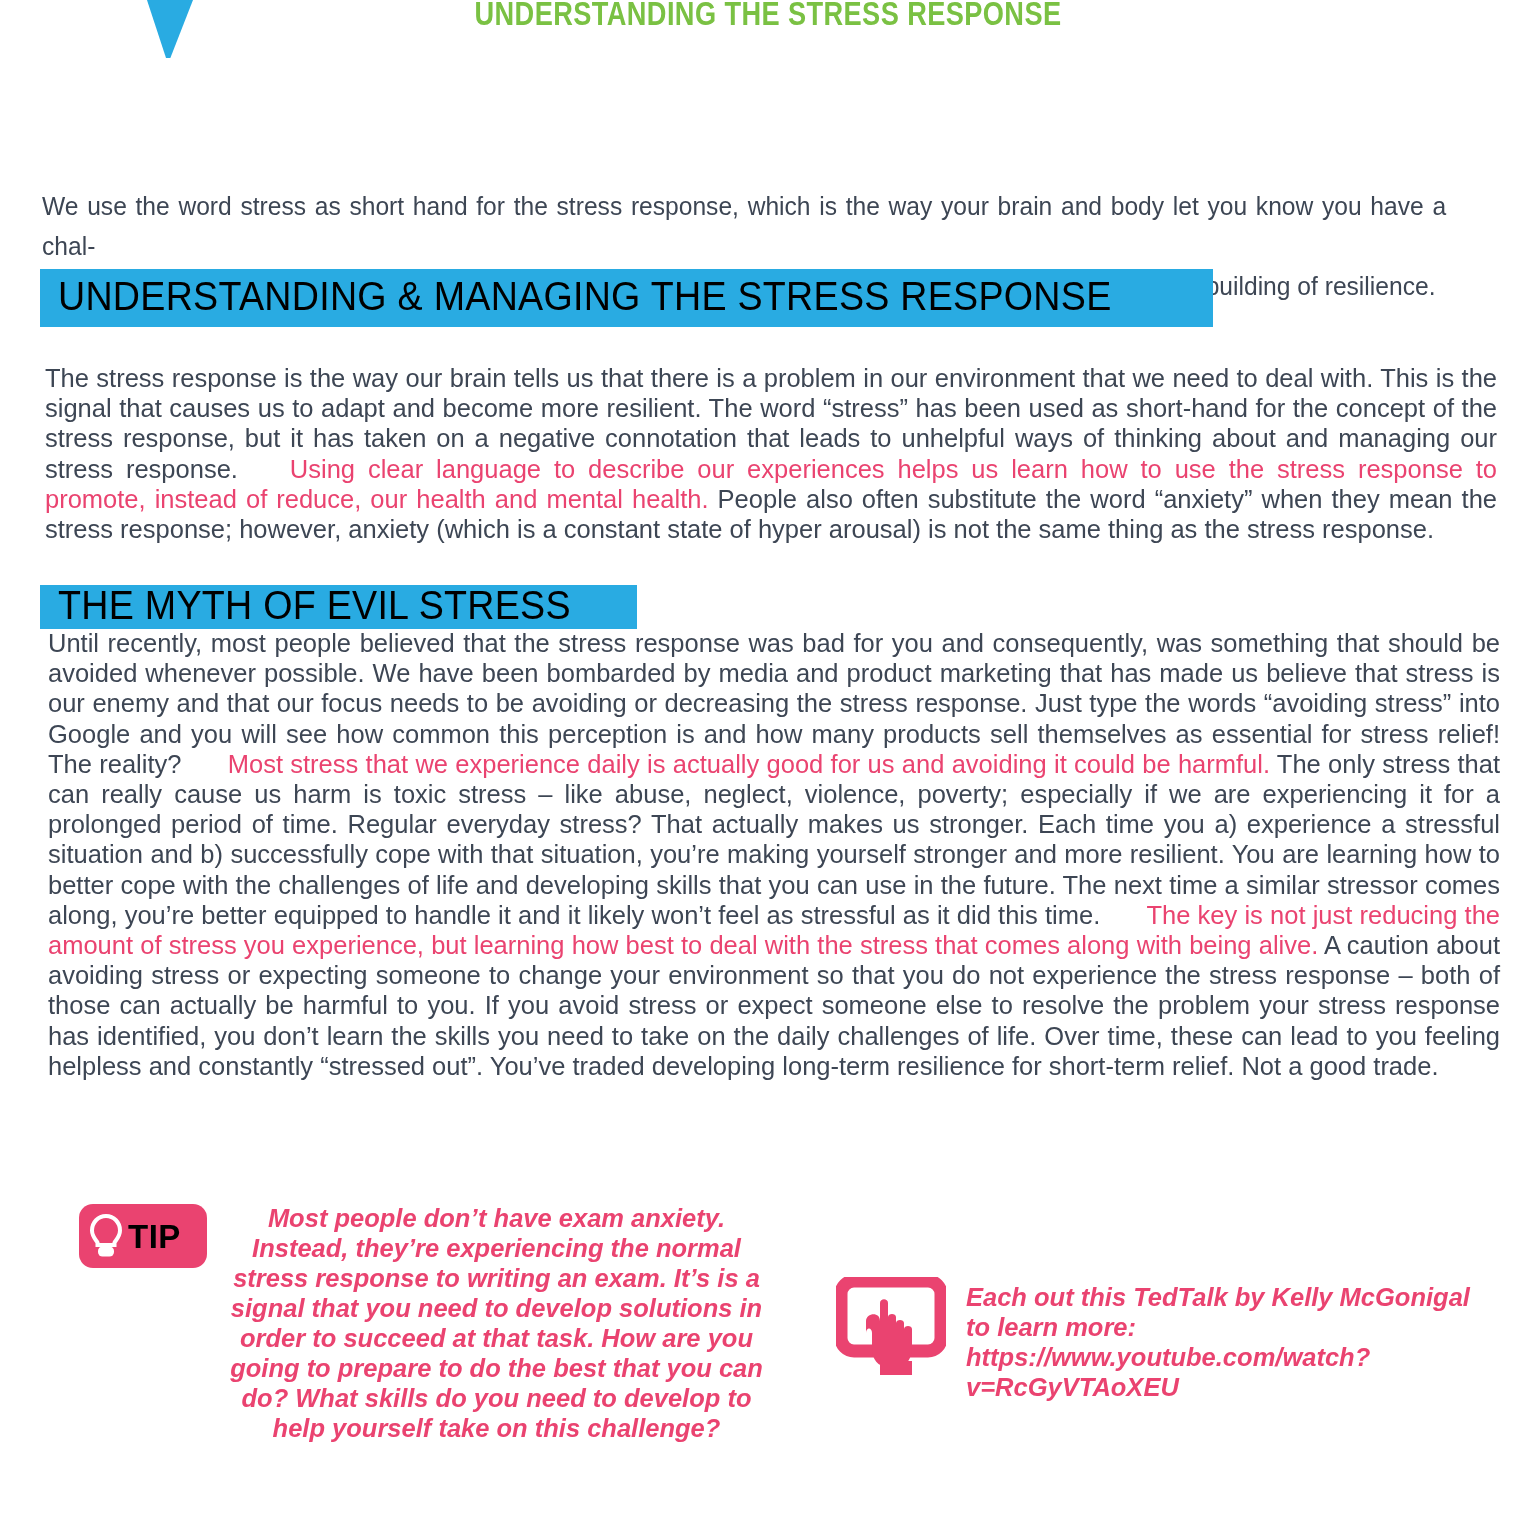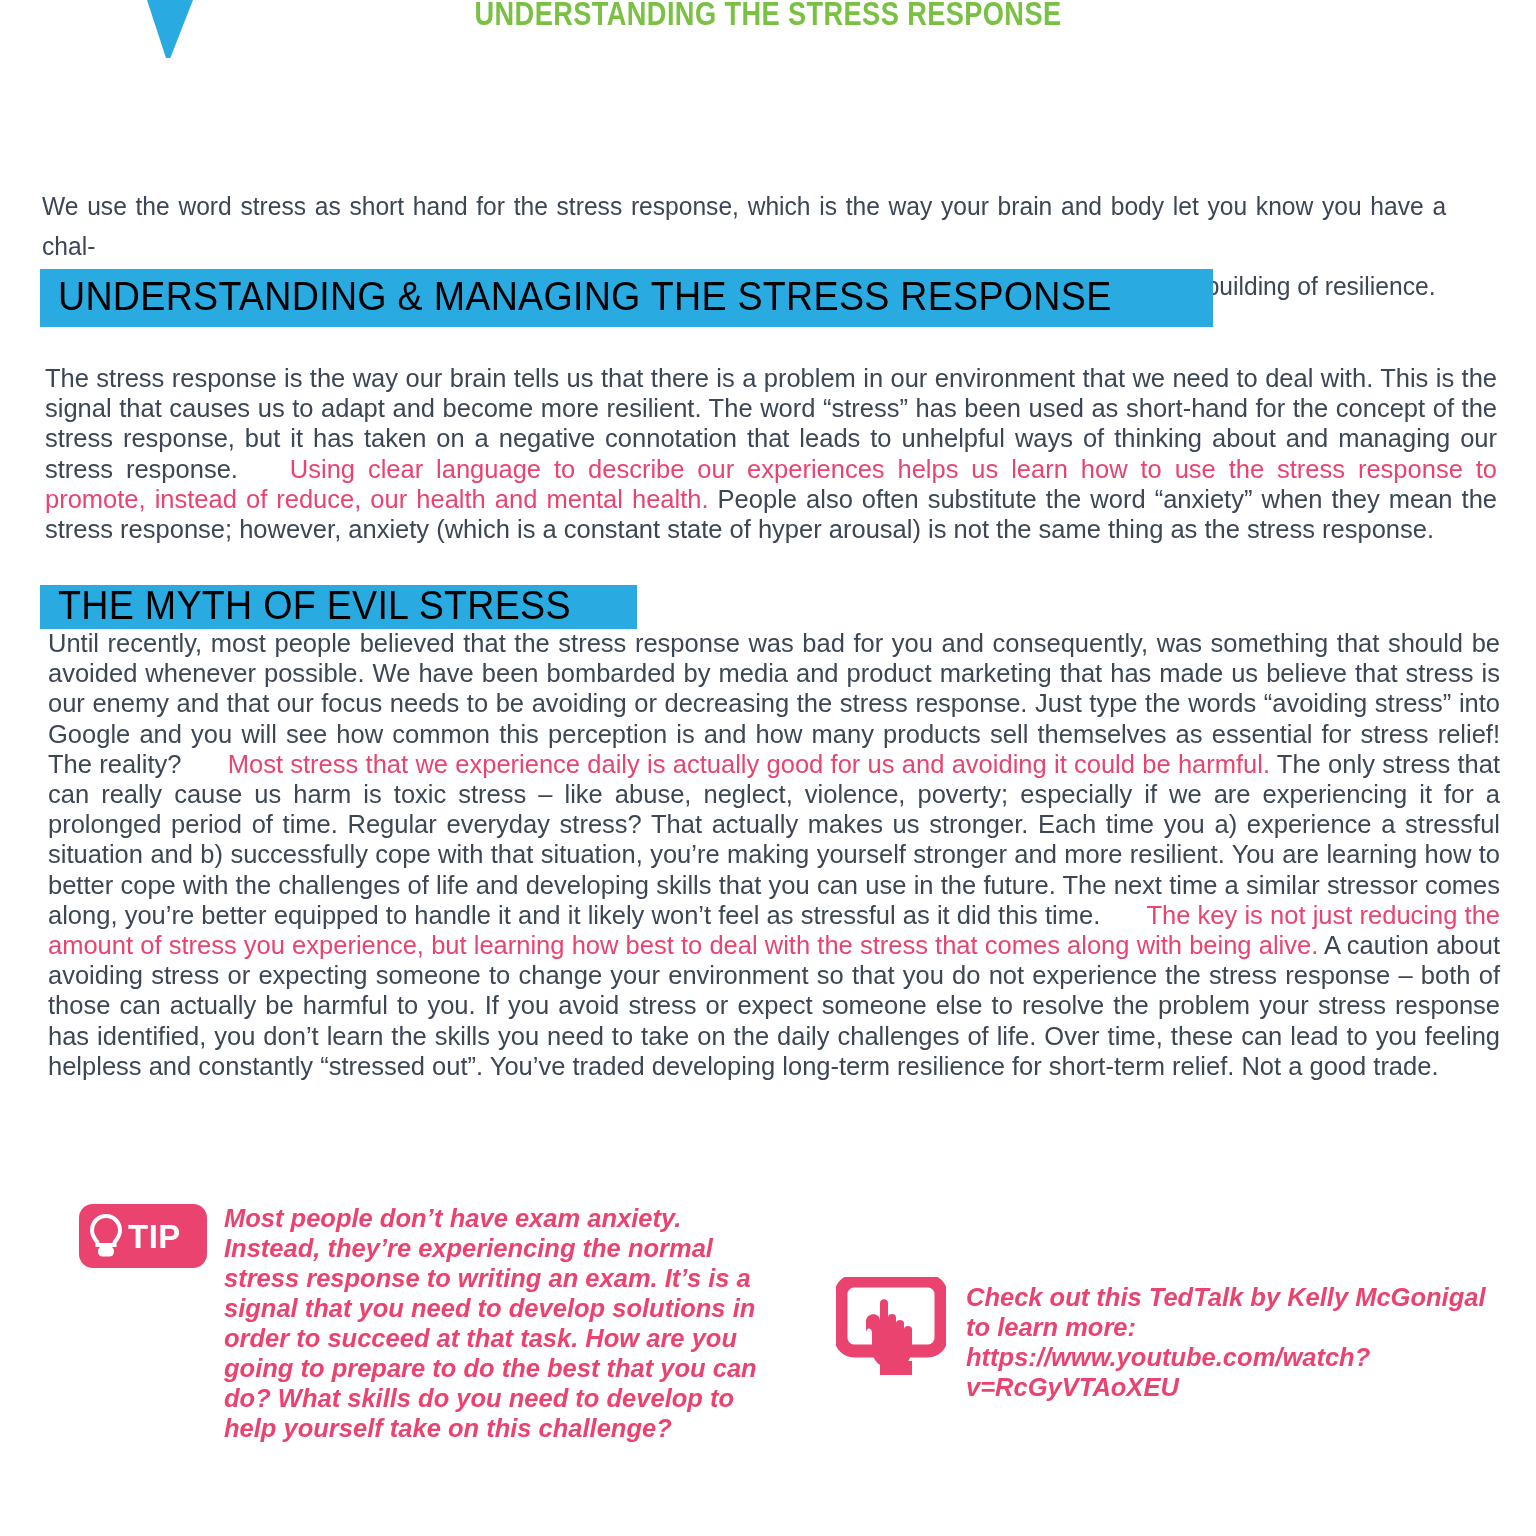--- a/index.html
+++ b/index.html
@@ -107,39 +107,40 @@
     background: #ea4370;
     border-radius: 14px;
     display: flex;
     align-items: center;
     justify-content: flex-start;
     padding-left: 8px;
     box-sizing: border-box;
   }
   .tip-badge .bulb { width: 38px; height: 46px; flex: none; }
   .tip-badge .tip-word {
-    color: #ffffff;
+    color: #000000;
     font-size: 33px;
     font-weight: bold;
     letter-spacing: 0.5px;
     margin-left: 3px;
     position: relative;
     top: 1px;
   }
 
   .tip-text {
     position: absolute;
     left: 224px;
     top: 1203px;
     width: 545px;
     color: #ea4370;
     font-style: italic;
     font-weight: bold;
     font-size: 25.5px;
     line-height: 30px;
+    text-align: center;
   }
 
   .tap-icon {
     position: absolute;
     left: 836px;
     top: 1277px;
     width: 110px;
     height: 100px;
   }
   .ted-text {
@@ -204,13 +205,13 @@
 <div class="tip-text">Most people don’t have exam anxiety. Instead, they’re experiencing the normal stress response to writing an exam.  It’s is a signal that you need to develop solutions in order to succeed at that task.    How are you going to prepare to do the best that you can do?  What skills do you need to develop to help yourself take on this challenge?</div>
 
 <svg class="tap-icon" viewBox="0 0 110 100" xmlns="http://www.w3.org/2000/svg">
   <rect x="5" y="4" width="100" height="70" rx="13" ry="13" fill="none" stroke="#ea4370" stroke-width="13"></rect>
   <path d="M44 26 C44 21 52 21 52 26 L52 48 L52 40 C52 36 60 36 60 40 L60 46 C60 42 68 42 68 46 L68 52
            C68 48 76 48 76 52 L76 70 C76 82 70 90 62 90 L52 90 C42 90 36 82 36 72 L36 56
            C36 50 30 50 30 56 L30 44 C30 36 44 34 44 44 Z" fill="#ea4370"></path>
   <rect x="44" y="84" width="32" height="14" fill="#ea4370"></rect>
 </svg>
 
-<div class="ted-text">Check out this TedTalk by Kelly McGonigal to learn more: https://www.youtube.com/watch?v=RcGyVTAoXEU</div>
+<div class="ted-text">Each out this TedTalk by Kelly McGonigal to learn more: https://www.youtube.com/watch?v=RcGyVTAoXEU</div>
 
 </body></html>

